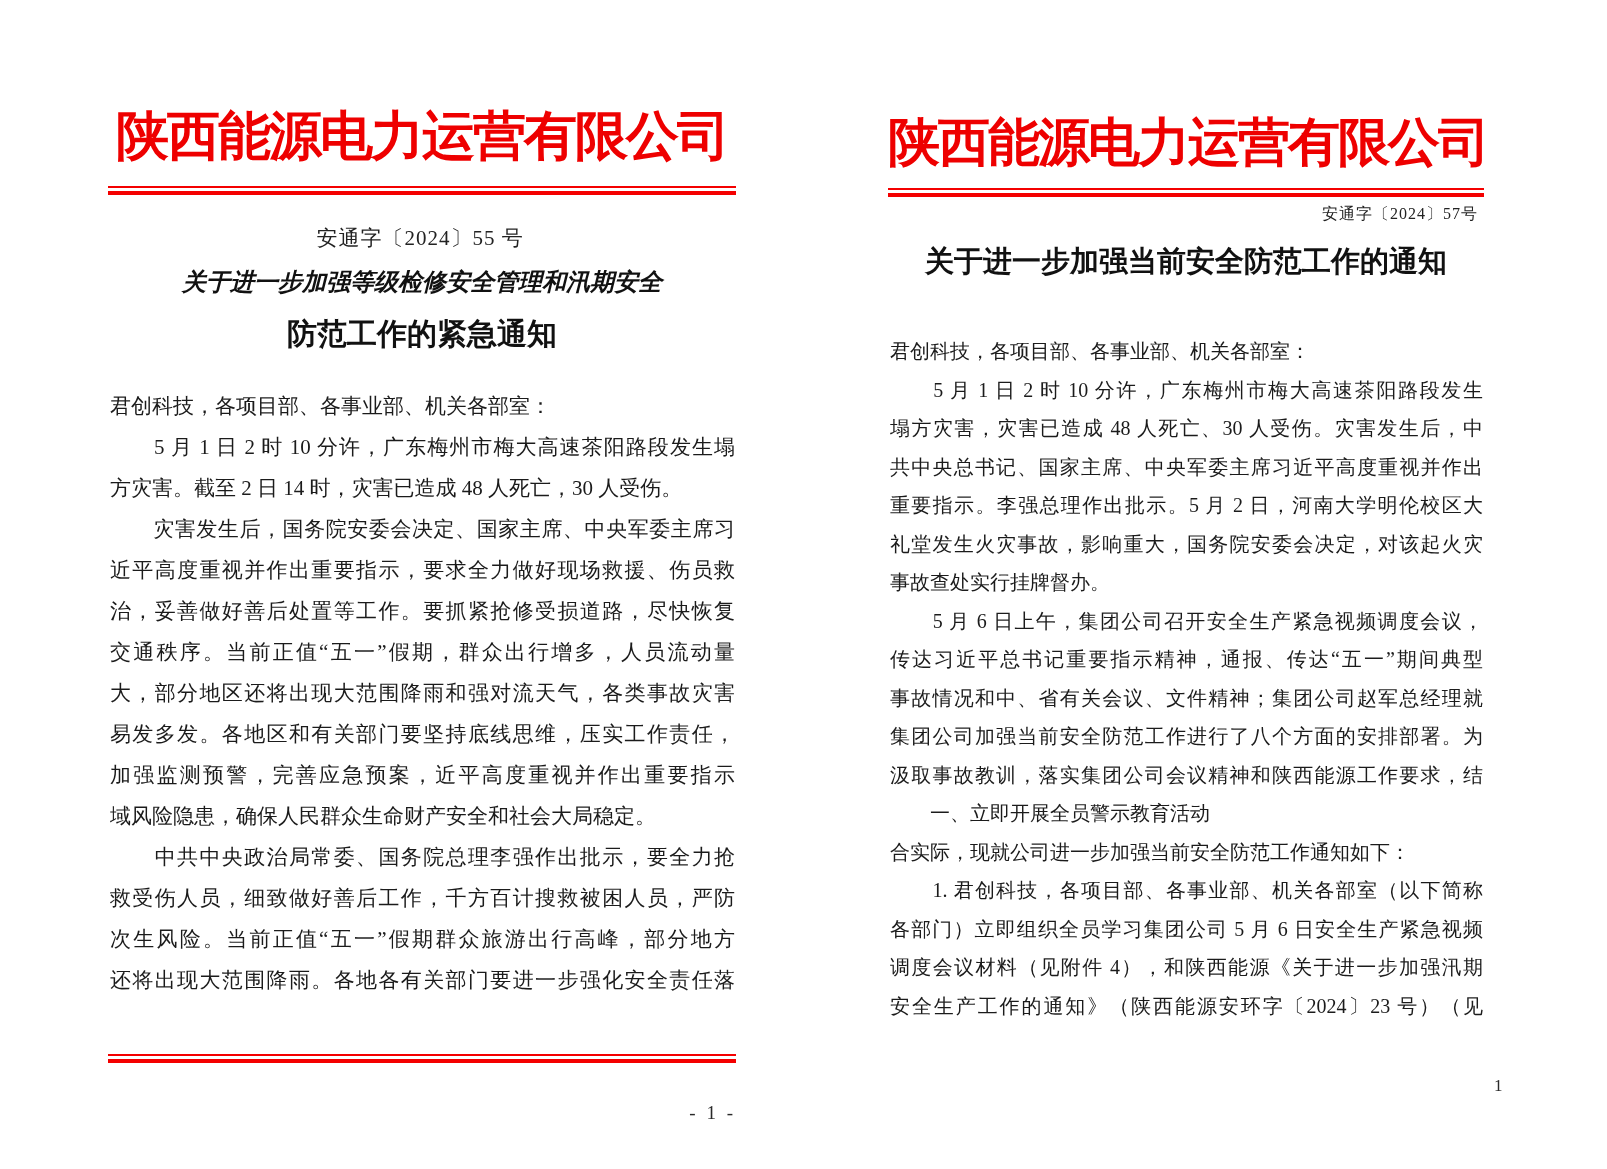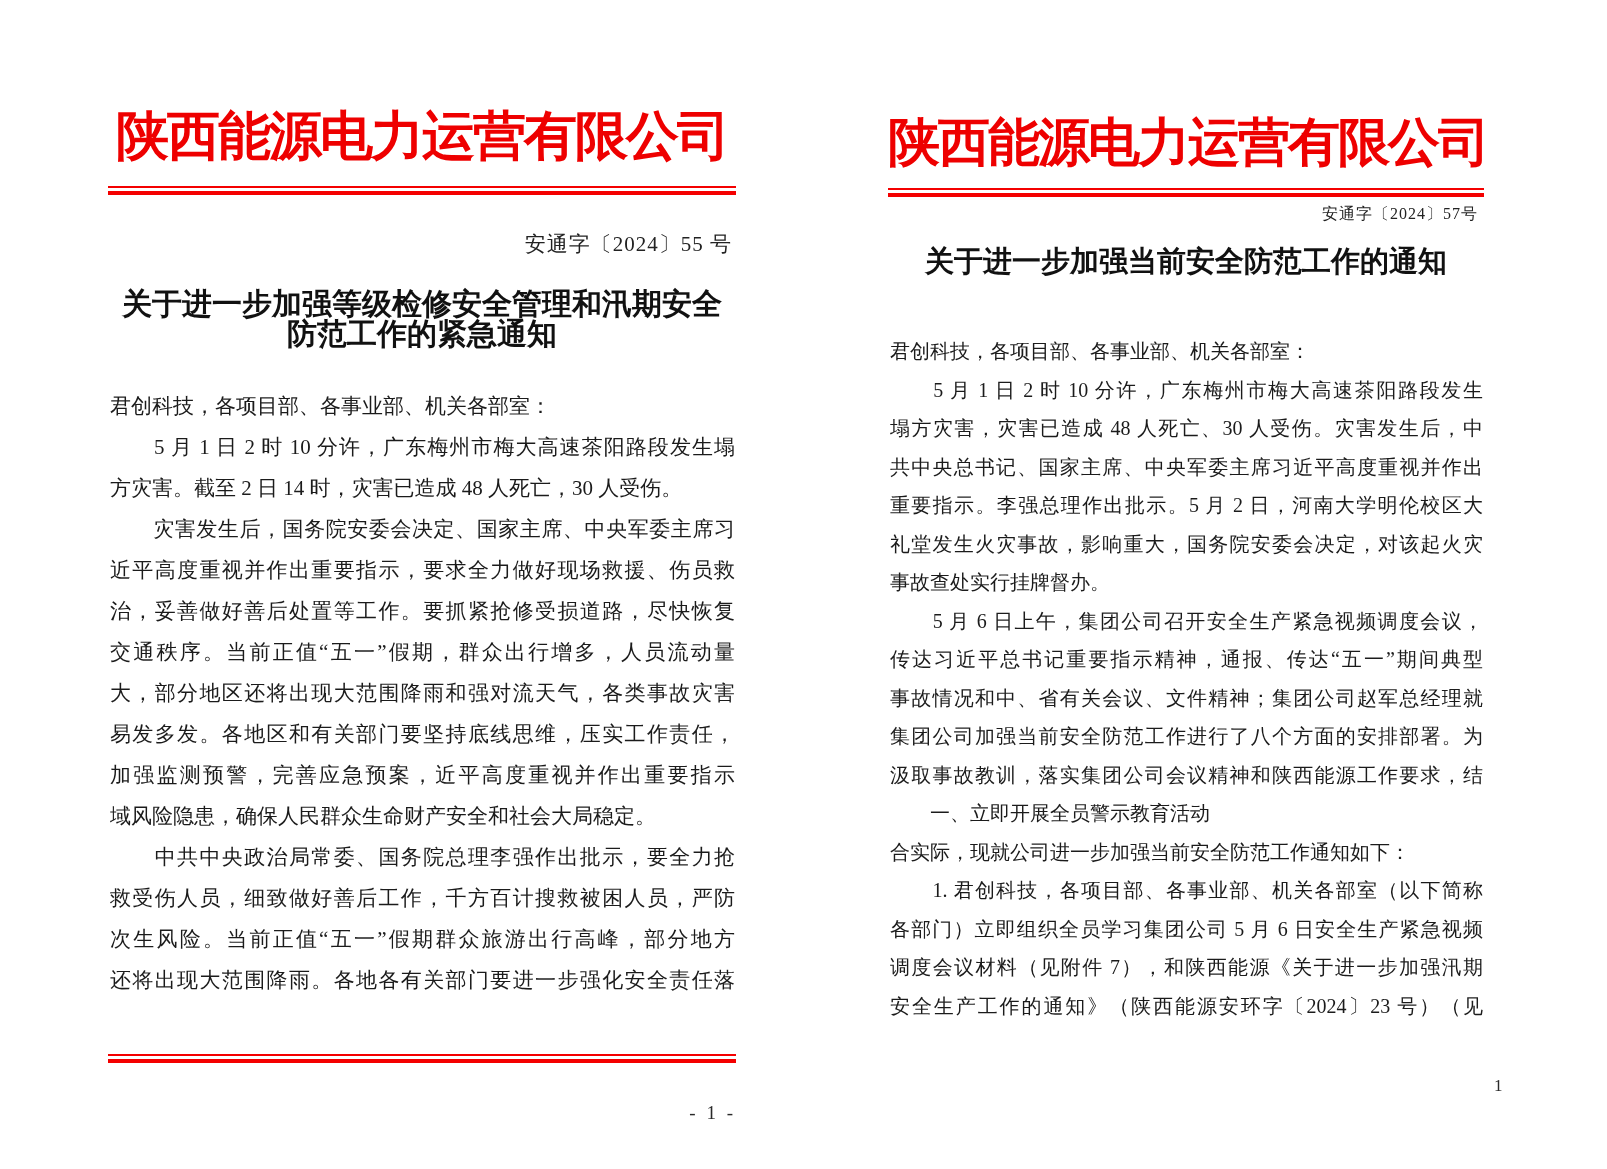--- a/index.html
+++ b/index.html
@@ -67,23 +67,23 @@
 <body>
 
 <div id="canvas">
 
   <div class="abs" style="left:0;top:0;width:803px;height:1169px;">
 
     <div class="abs company" style="left:108px;top:106px;width:628px;">陕西能源电力运营有限公司</div>
 
     <div class="abs rule" style="left:108px;top:186px;width:628px;"></div>
 
-    <div class="abs docnum" style="left:108px;top:230px;width:624px;">安通字〔2024〕55 号</div>
+    <div class="abs docnum" style="left:108px;top:224px;width:624px;text-align:center;">安通字〔2024〕55 号</div>
 
-    <div class="abs doctitle" style="left:108px;top:284px;width:628px;font-size:30px;">关于进一步加强等级检修安全管理和汛期安全</div>
+    <div class="abs doctitle" style="left:108px;top:266px;width:628px;font-size:24px;font-style:italic;">关于进一步加强等级检修安全管理和汛期安全</div>
 
     <div class="abs doctitle" style="left:108px;top:314px;width:628px;font-size:30px;">防范工作的紧急通知</div>
 
     <div class="abs body-block left-body" style="left:110px;top:386px;width:625px;">
         <div class="bodyline end">君创科技，各项目部、各事业部、机关各部室：</div>
         <div class="bodyline">　　5 月 1 日 2 时 10 分许，广东梅州市梅大高速茶阳路段发生塌</div>
         <div class="bodyline end">方灾害。截至 2 日 14 时，灾害已造成 48 人死亡，30 人受伤。</div>
         <div class="bodyline">　　灾害发生后，国务院安委会决定、国家主席、中央军委主席习</div>
         <div class="bodyline">近平高度重视并作出重要指示，要求全力做好现场救援、伤员救</div>
         <div class="bodyline">治，妥善做好善后处置等工作。要抓紧抢修受损道路，尽快恢复</div>
@@ -123,20 +123,20 @@
         <div class="bodyline end">事故查处实行挂牌督办。</div>
         <div class="bodyline">　　5 月 6 日上午，集团公司召开安全生产紧急视频调度会议，</div>
         <div class="bodyline">传达习近平总书记重要指示精神，通报、传达“五一”期间典型</div>
         <div class="bodyline">事故情况和中、省有关会议、文件精神；集团公司赵军总经理就</div>
         <div class="bodyline">集团公司加强当前安全防范工作进行了八个方面的安排部署。为</div>
         <div class="bodyline">汲取事故教训，落实集团公司会议精神和陕西能源工作要求，结</div>
         <div class="bodyline end">　　一、立即开展全员警示教育活动</div>
         <div class="bodyline end">合实际，现就公司进一步加强当前安全防范工作通知如下：</div>
         <div class="bodyline">　　1. 君创科技，各项目部、各事业部、机关各部室（以下简称</div>
         <div class="bodyline">各部门）立即组织全员学习集团公司 5 月 6 日安全生产紧急视频</div>
-        <div class="bodyline">调度会议材料（见附件 7），和陕西能源《关于进一步加强汛期</div>
+        <div class="bodyline">调度会议材料（见附件 4），和陕西能源《关于进一步加强汛期</div>
         <div class="bodyline">安全生产工作的通知》（陕西能源安环字〔2024〕23 号）（见</div>
       </div>
 
     <div class="abs pagenum-right" style="left:691px;top:1076px;">1</div>
   </div>
 
 </div>
 
 </body></html>

